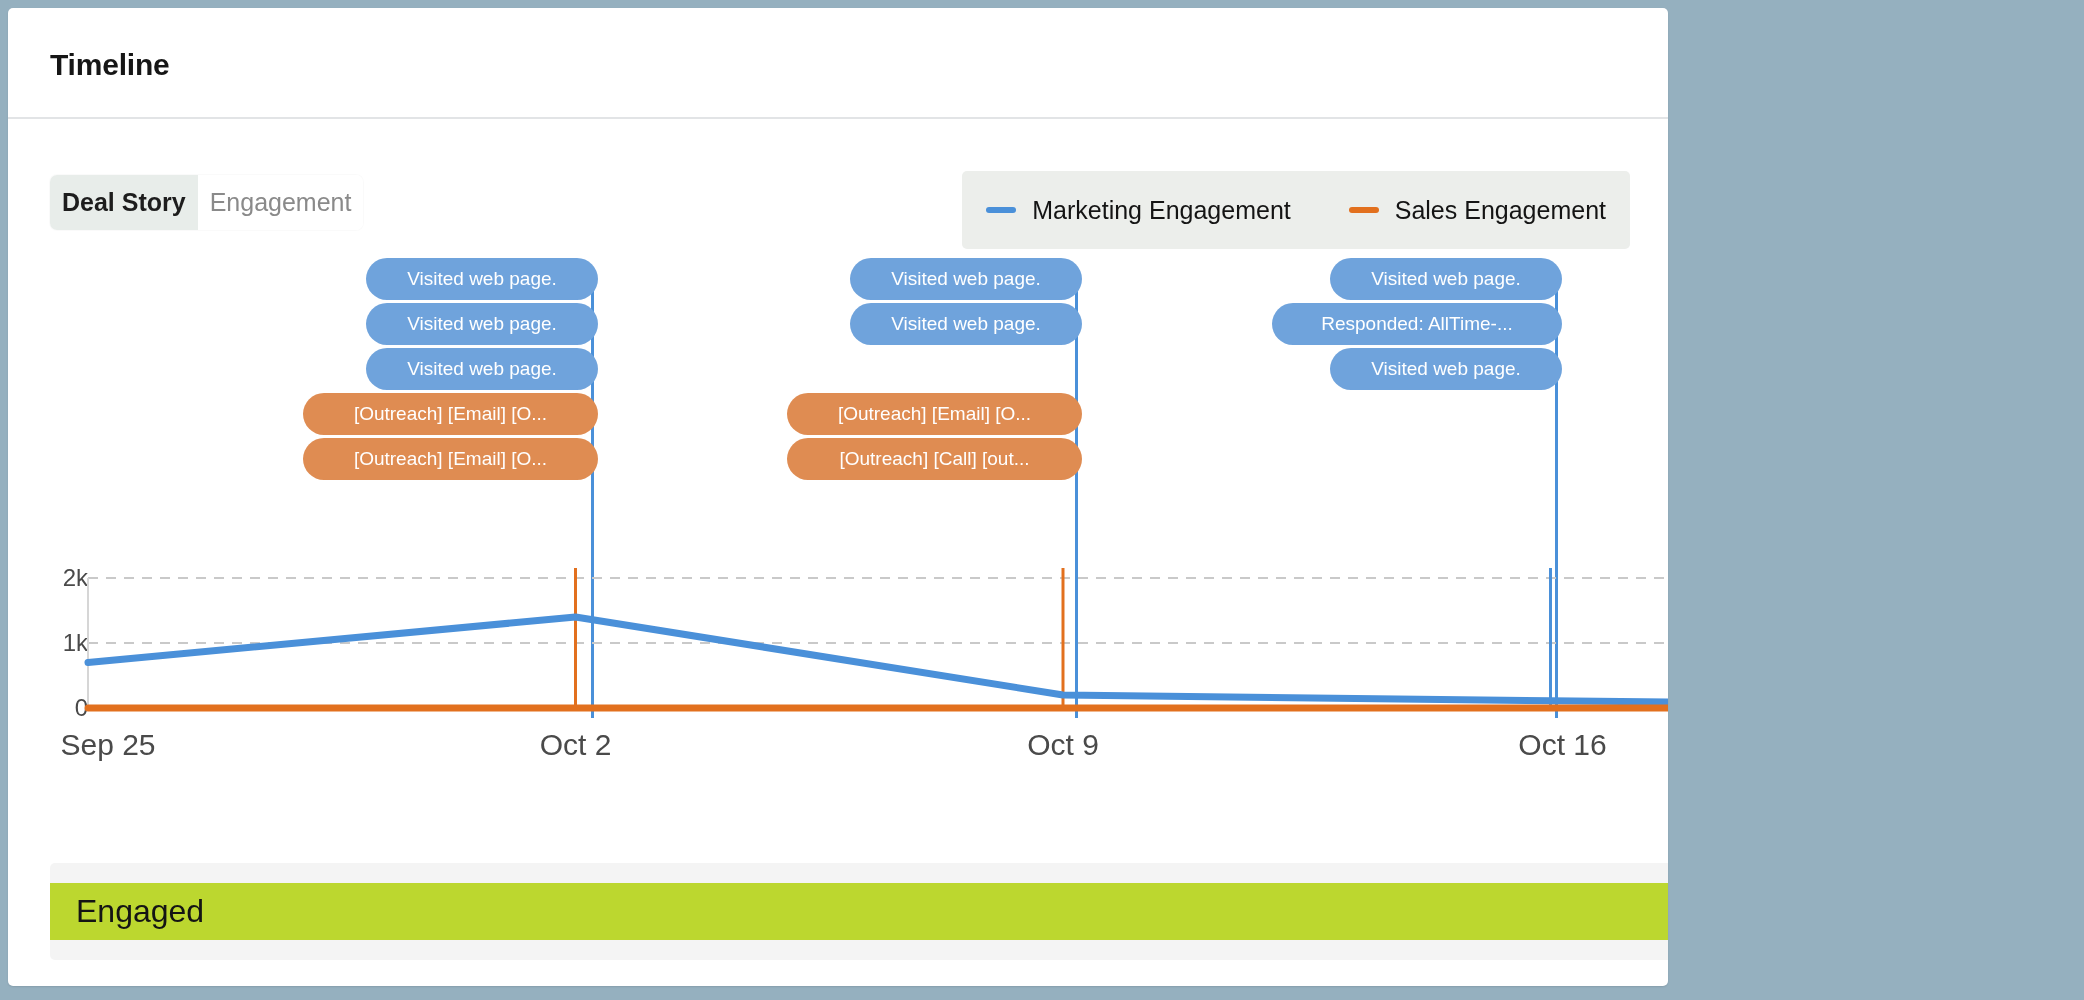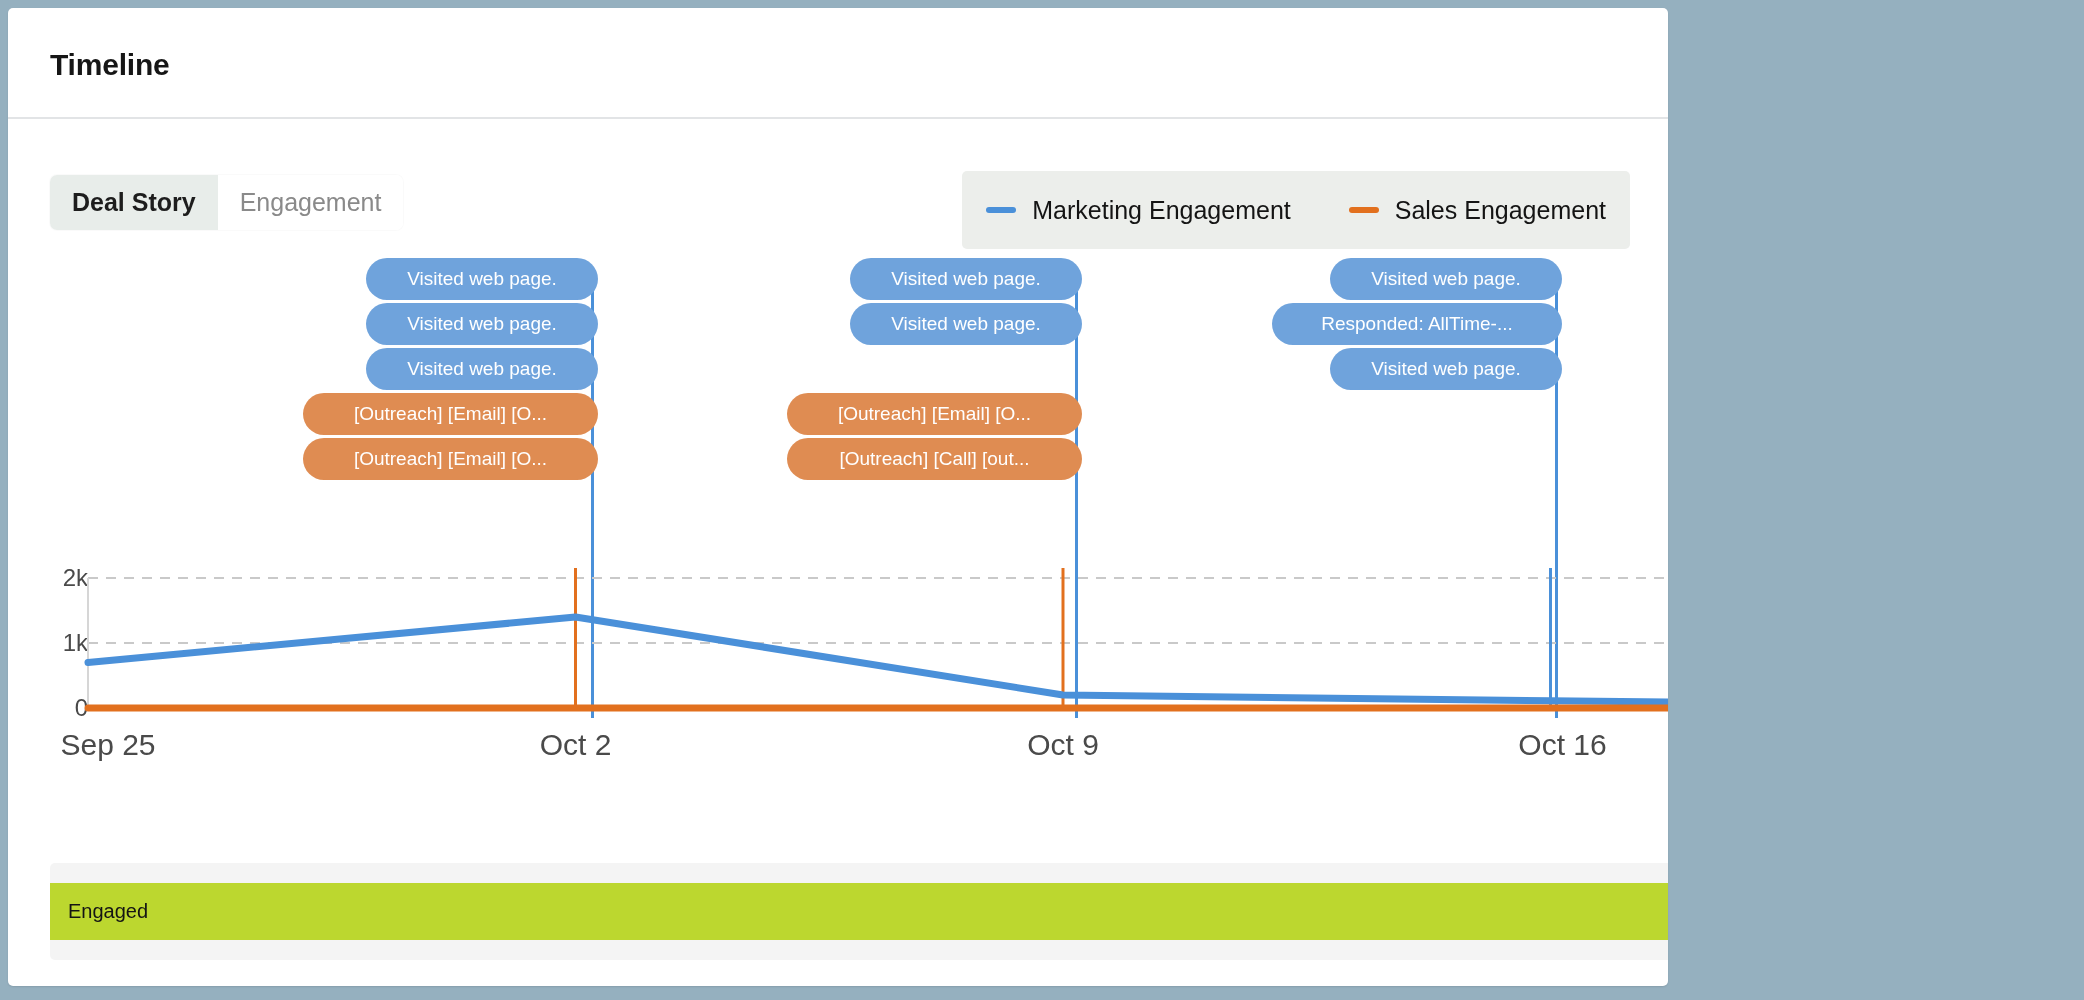--- a/index.html
+++ b/index.html
@@ -64,21 +64,21 @@
     height: 55px;
     display: flex;
     background: #ffffff;
     border-radius: 7px;
     overflow: hidden;
     box-shadow: 0 0 0 1px rgba(0,0,0,0.02);
   }
   .tab {
     display: flex;
     align-items: center;
-    padding: 0 22px;
+    padding: 0 12px;
     font-size: 25px;
     color: #8a8a8a;
     background: #ffffff;
     cursor: pointer;
     white-space: nowrap;
   }
   .tab.active {
     background: #e8edea;
     color: #1d1d1d;
     font-weight: bold;
@@ -195,23 +195,23 @@
     left: 0;
     top: 20px;
     width: 1978px;
     height: 57px;
     background: #bcd72f;
     display: flex;
     align-items: center;
     cursor: pointer;
   }
   .stage-label {
-    font-size: 20px;
+    font-size: 32px;
     color: #141414;
-    padding-left: 18px;
+    padding-left: 26px;
   }
 </style>
 </head>
 <body>
 
 <div id="root">
   <div class="card">
 
     <div class="card-header">
       <div class="card-title">Timeline</div>

